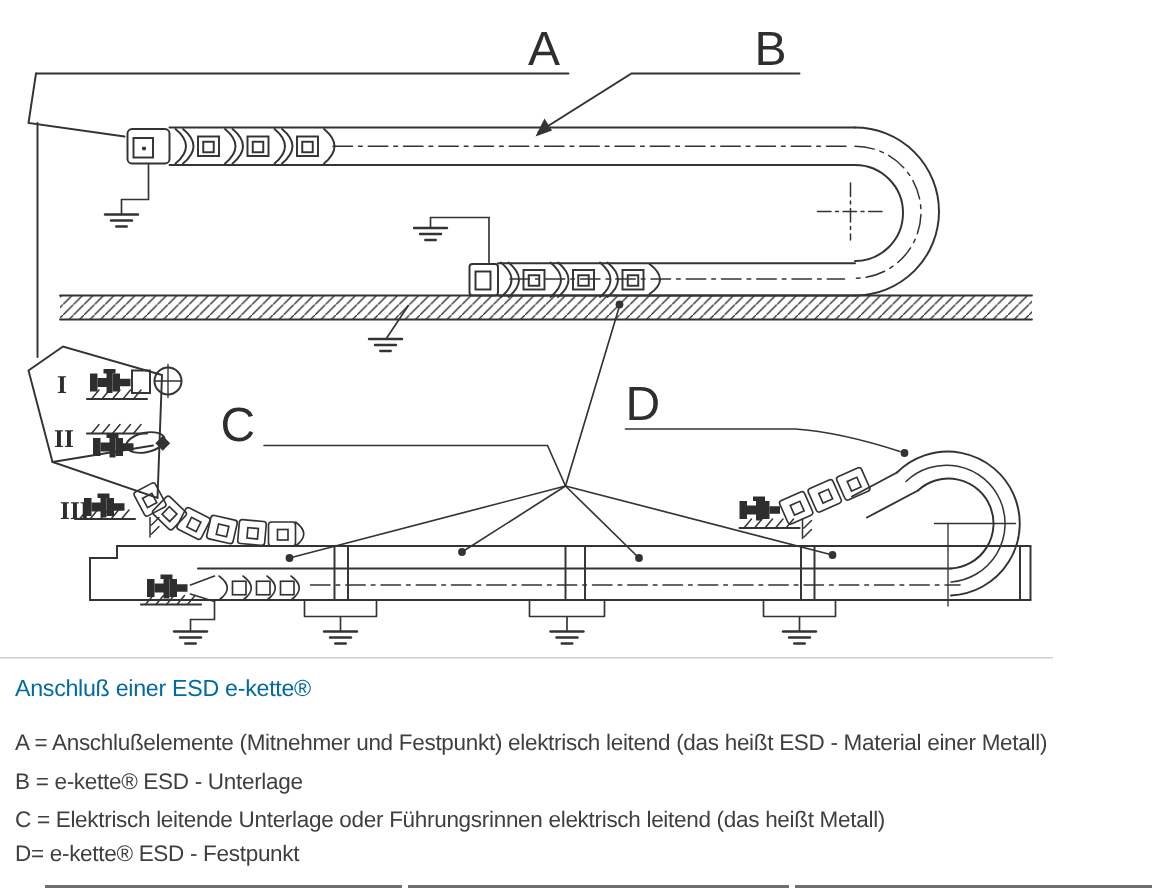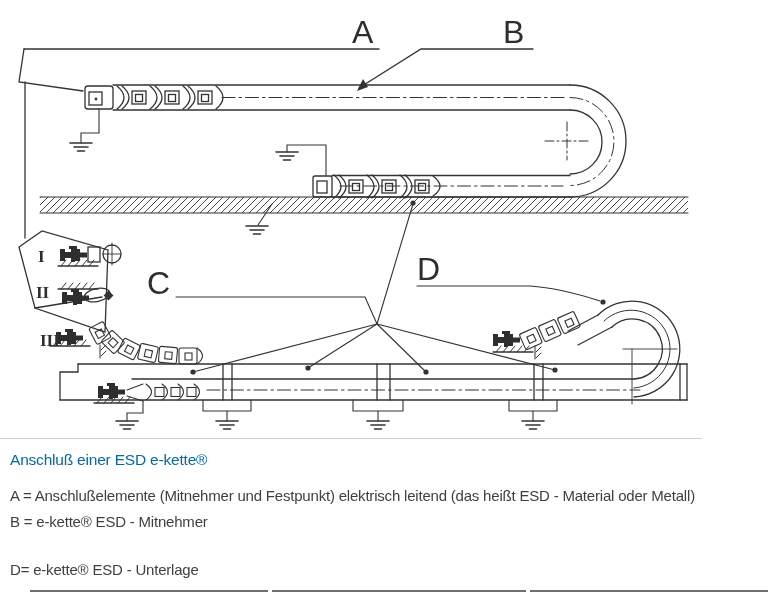--- a/index.html
+++ b/index.html
@@ -278,20 +278,21 @@
         <line x1="623" y1="349" x2="677" y2="349"></line>
         <line x1="632" y1="349" x2="632" y2="404"></line>
       </g>
     </g>
   </svg>
 
   <div class="divider"></div>
 
   <div class="caption-title">Anschluß einer ESD e-kette®</div>
 
-  <div class="legend-row row-a">A = Anschlußelemente (Mitnehmer und Festpunkt) elektrisch leitend (das heißt ESD - Material oder Metall)</div>
-  <div class="legend-row row-b">B = e-kette® ESD - Mitnehmer</div>
-  <div class="legend-row row-d">D= e-kette® ESD - Unterlage</div>
+  <div class="legend-row row-a">A = Anschlußelemente (Mitnehmer und Festpunkt) elektrisch leitend (das heißt ESD - Material einer Metall)</div>
+  <div class="legend-row row-b">B = e-kette® ESD - Unterlage</div>
+  <div class="legend-row row-c">C = Elektrisch leitende Unterlage oder Führungsrinnen elektrisch leitend (das heißt Metall)</div>
+  <div class="legend-row row-d">D= e-kette® ESD - Festpunkt</div>
 
   <div class="footer-seg seg1"></div>
   <div class="footer-seg seg2"></div>
   <div class="footer-seg seg3"></div>
 </div>
 
 </body></html>

